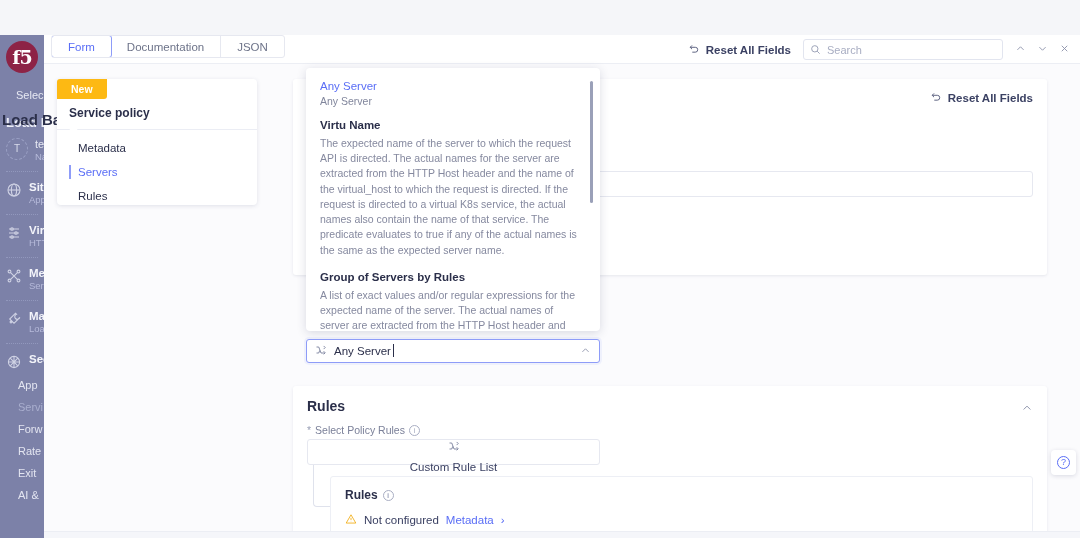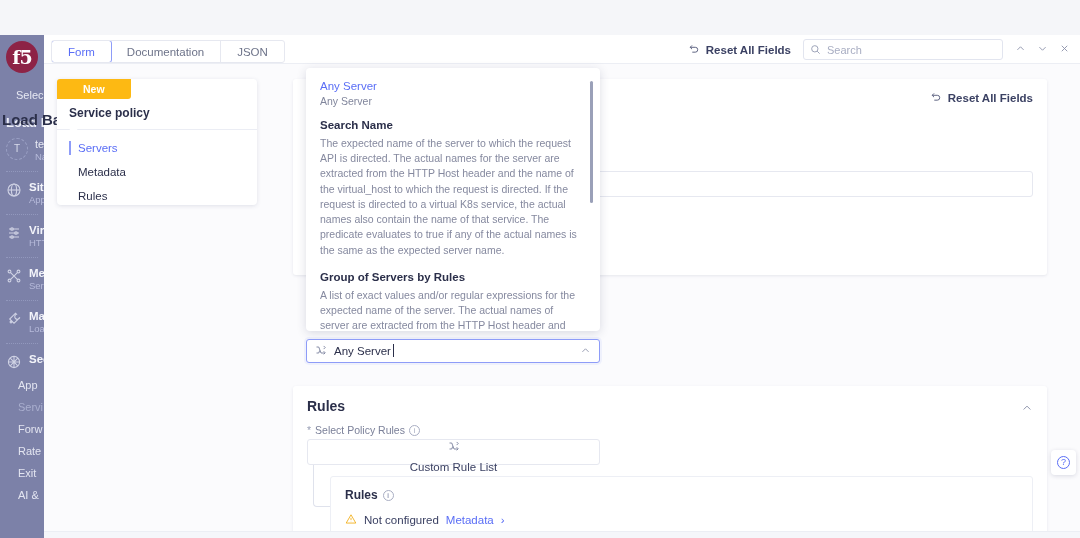--- a/index.html
+++ b/index.html
@@ -49,21 +49,21 @@
 
   .bg-title { position: absolute; left: 0; top: 76px; font-size: 15px; font-weight: bold;
     color: #2b2f4a; white-space: nowrap; z-index: 2; padding-left: 2px; }
 
   
   .wizard { position: absolute; left: 44px; top: 0; right: 0; bottom: 0;
     background: #fbfbfd; }
 
   .tabbar { position: absolute; left: 44px; top: 0; right: 0; height: 29px;
     background: #ffffff; border-bottom: 1px solid #eceef4;
-    display: flex; align-items: flex-end; }
+    display: flex; align-items: flex-start; }
   .tabs { display: flex; margin-left: 7px; border: 1px solid #e6e8f0;
     border-radius: 3px; overflow: hidden; background: #fff; height: 23px; }
   .tab { display: flex; align-items: center; justify-content: center;
     font-size: 11.5px; color: #6d7389; padding: 0 16px; height: 100%;
     border-right: 1px solid #e6e8f0; cursor: pointer; }
   .tab:last-child { border-right: none; }
   .tab.active { color: #5a6ef6; border: 1px solid #8e9cf8; border-radius: 3px;
     margin: -1px; height: 23px; }
 
   .topright { position: absolute; right: 10px; top: 0; height: 29px;
@@ -77,21 +77,21 @@
     background: transparent; }
   .searchbox input::placeholder { color: #a8adc2; }
   .winbtns { display: flex; align-items: center; gap: 11px; color: #8a90a8; }
   .winbtn { cursor: pointer; font-size: 12px; line-height: 1; }
 
   
   .stepcard { position: absolute; left: 57px; top: 44px; width: 200px; height: 126px;
     background: #fff; border-radius: 4px;
     box-shadow: 0 1px 4px rgba(40,46,90,.13); z-index: 6; }
   .badge-new { position: absolute; left: 0; top: 0; background: #fdb913; color: #fff;
-    font-size: 10.5px; font-weight: bold; padding: 4px 26px; border-radius: 3px 0 3px 0; }
+    font-size: 10.5px; font-weight: bold; padding: 4px 14px; border-radius: 3px 0 3px 0; }
   .step-title { position: absolute; left: 12px; top: 27px; font-size: 12px;
     font-weight: bold; color: #2b2f4a; }
   .step-sep { position: absolute; left: 0; right: 0; top: 50px;
     border-top: 1px solid #ebedf4; }
   .step-notch { position: absolute; left: 12px; top: 50px; width: 9px; height: 5px;
     background: #fff; border-left: 1px solid #ebedf4; border-right: 1px solid #ebedf4;
     clip-path: polygon(0 0, 100% 0, 50% 100%); }
   .step-list { position: absolute; left: 0; right: 0; top: 57px; }
   .step-item { position: relative; font-size: 11.5px; color: #2b2f4a;
     padding: 6px 12px 6px 21px; cursor: pointer; }
@@ -372,22 +372,22 @@
       </div>
     </div>
   </div>
 
   <div class="stepcard">
     <div class="badge-new">New</div>
     <div class="step-title">Service policy</div>
     <div class="step-sep"></div>
     <div class="step-notch"></div>
     <div class="step-list">
+      <div class="step-item">Metadata</div>
       <div class="step-item active">Servers</div>
-      <div class="step-item">Metadata</div>
       <div class="step-item">Rules</div>
     </div>
   </div>
 
   <div class="panel panel-servers">
     <div class="panel-reset">
       <span>
         <svg width="13" height="13" viewBox="0 0 16 16" fill="none" stroke="#5b6180" stroke-width="1.2">
           <path d="M4 6.5h6.2a3 3 0 110 6H6.5"></path>
             <path d="M6.2 4.2L3.9 6.5l2.3 2.3"></path>
@@ -458,21 +458,21 @@
       <span class="cfg-link">Metadata</span>
       <span class="cfg-link">›</span>
     </div>
   </div>
 
   <div class="dropdown">
     <div class="dd-scroll">
       <div class="dd-opt-title">Any Server</div>
       <div class="dd-opt-sub">Any Server</div>
 
-      <div class="dd-h">Search Name</div>
+      <div class="dd-h">Virtu Name</div>
       <div class="dd-p">The expected name of the server to which the request API is directed. The actual names for the server are extracted from the HTTP Host header and the name of the virtual_host to which the request is directed. If the request is directed to a virtual K8s service, the actual names also contain the name of that service. The predicate evaluates to true if any of the actual names is the same as the expected server name.</div>
 
       <div class="dd-h">Group of Servers by Rules</div>
       <div class="dd-p">A list of exact values and/or regular expressions for the expected name of the server. The actual names of server are extracted from the HTTP Host header and the name of the virtual_host to which the request is directed. If the request is directed to a virtual K8s service, the actual names also contain the name of that service. This is a generalized version of the server name predicate that allows the same rule to be applicable to a set of server rather than</div>
     </div>
     <div class="dd-track"></div>
     <div class="dd-thumb"></div>
   </div>
 
   <div class="combo-wrap">

